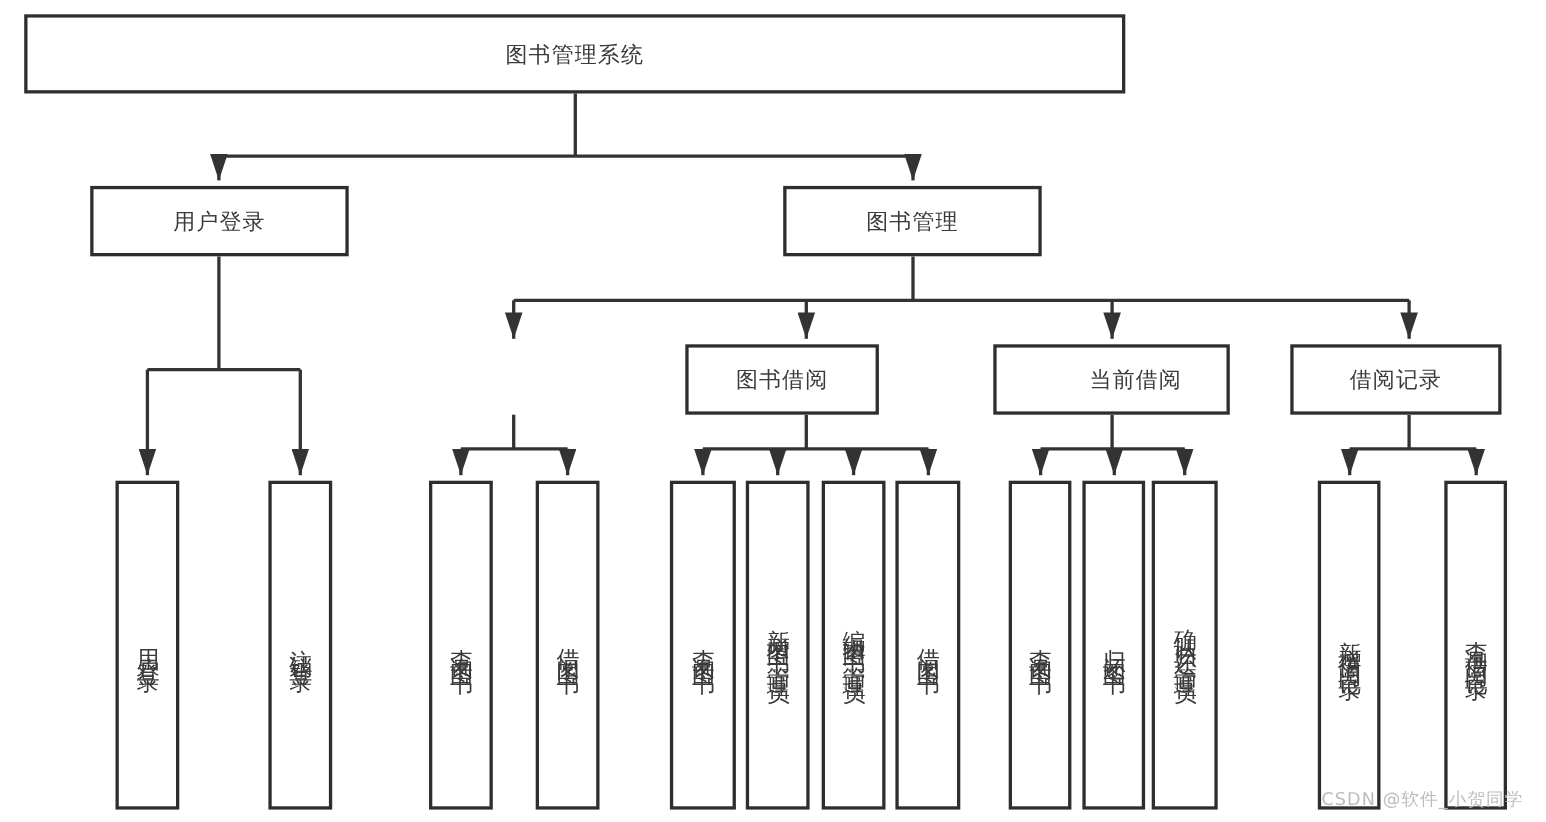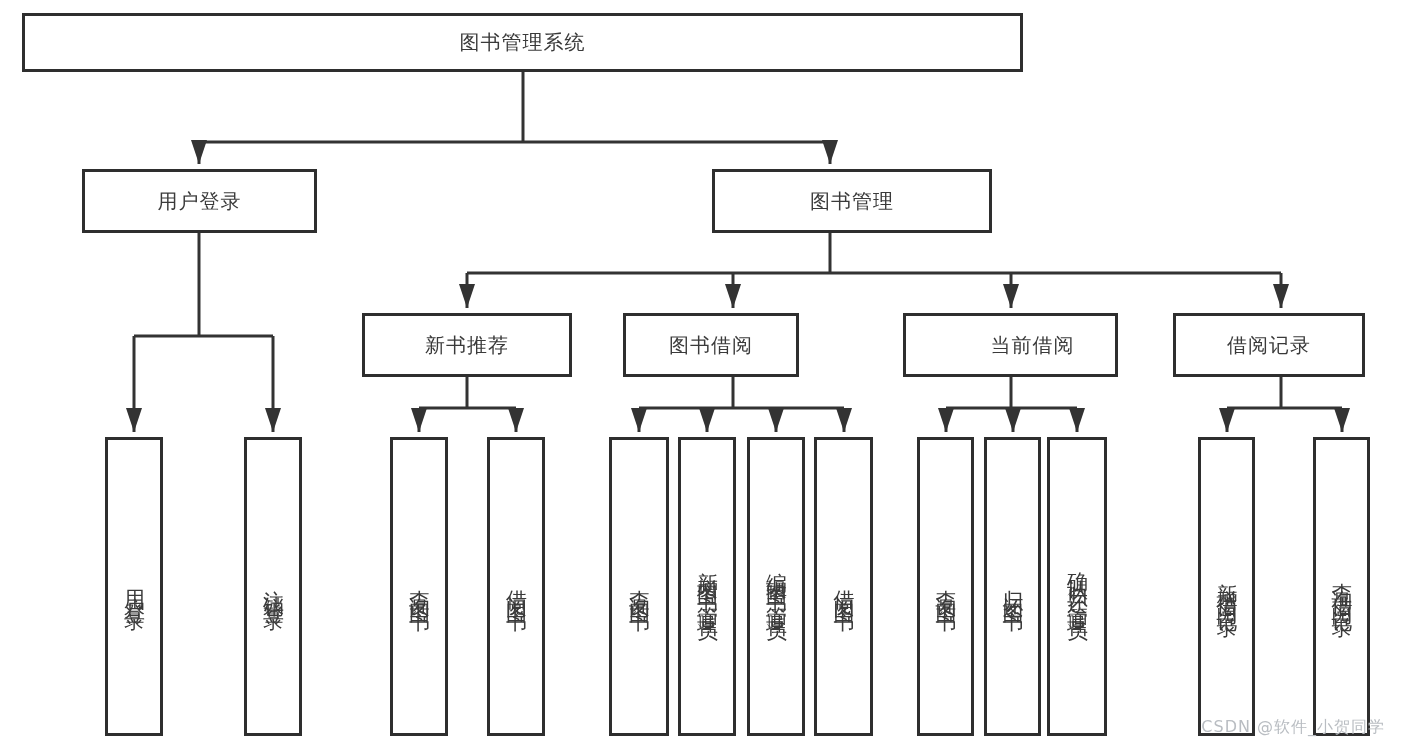--- a/index.html
+++ b/index.html
@@ -110,34 +110,31 @@
     <path class="arrow" d="M946 408 L946 432"></path>
     <path class="arrow" d="M1013 408 L1013 432"></path>
     <path class="arrow" d="M1077 408 L1077 432"></path>
 
     <path d="M1281 377 L1281 408"></path>
     <path d="M1227 408 L1342 408"></path>
     <path class="arrow" d="M1227 408 L1227 432"></path>
     <path class="arrow" d="M1342 408 L1342 432"></path>
   </svg>
 
-  <div class="box" style="left:22px; top:13px; width:1001px; height:59px;">
+  <div class="box" style="left:22px; top:13px; width:1001px; height:72px;">
     <span class="hlabel">图书管理系统</span>
   </div>
 
   <div class="box" style="left:82px; top:169px; width:235px; height:64px;">
     <span class="hlabel">用户登录</span>
   </div>
-  <div class="box" style="left:712px; top:169px; width:280px; height:64px;">
+  <div class="box" style="left:712px; top:169px; width:235px; height:64px;">
     <span class="hlabel">图书管理</span>
   </div>
 
-  <div class="box" style="left:362px; top:313px; width:210px; height:64px;">
-    <span class="hlabel">新书推荐</span>
-  </div>
   <div class="box" style="left:623px; top:313px; width:176px; height:64px;">
     <span class="hlabel">图书借阅</span>
   </div>
   <div class="box" style="left:903px; top:313px; width:215px; height:64px;padding-left:44px;">
     <span class="hlabel">当前借阅</span>
   </div>
   <div class="box" style="left:1173px; top:313px; width:192px; height:64px;">
     <span class="hlabel">借阅记录</span>
   </div>
 

